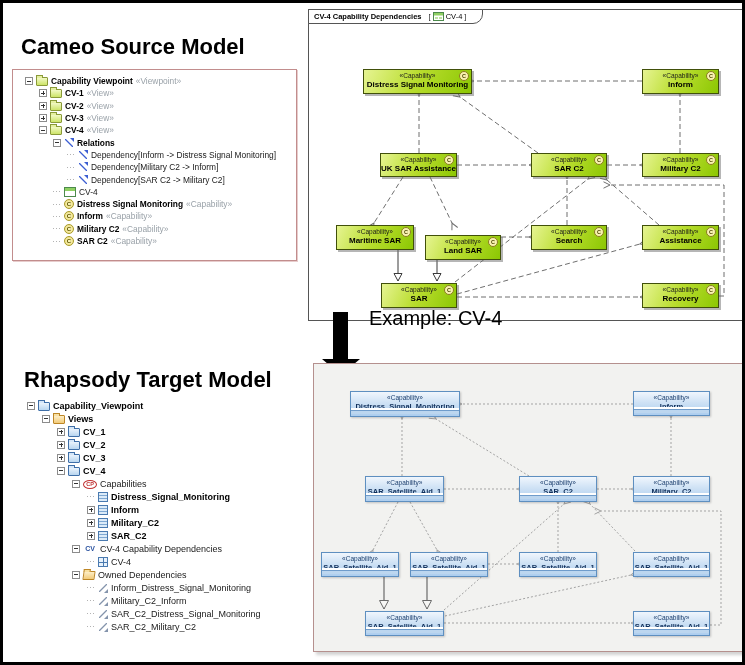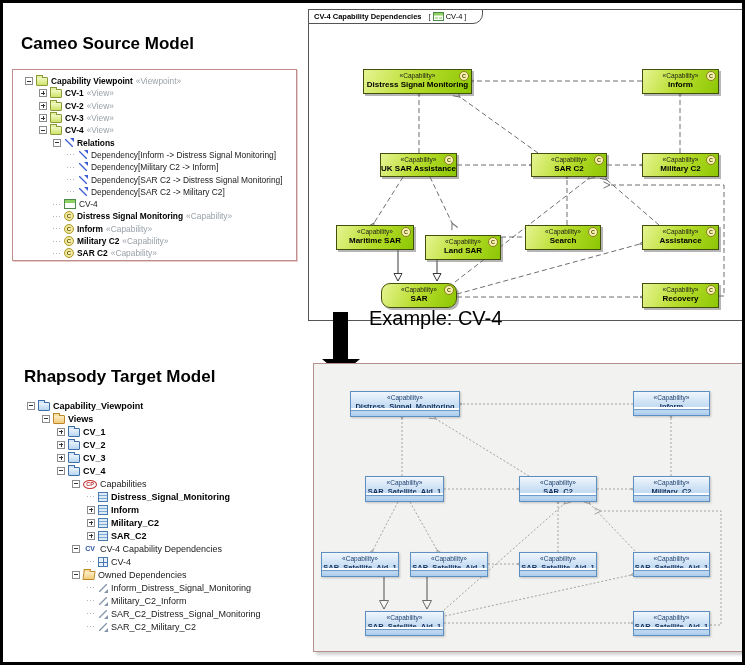--- a/index.html
+++ b/index.html
@@ -1,20 +1,20 @@
 <!DOCTYPE html>
 <html><head>
 <meta charset="utf-8">
 <style>
   html,body{margin:0;padding:0;background:#fff;}
   body{width:745px;height:665px;position:relative;font-family:"Liberation Sans",sans-serif;}
   #canvas{position:absolute;inset:0;border:3px solid #000;box-sizing:border-box;background:#fff;overflow:hidden;}
 
   
-  .heading{position:absolute;font-size:17px;font-weight:700;color:#000;margin:0;white-space:nowrap;}
+  .heading{position:absolute;font-size:22px;font-weight:700;color:#000;margin:0;white-space:nowrap;}
   #cameo-heading{left:18px;top:31px;}
   #rh-heading{left:21px;top:364px;}
   #example-label{position:absolute;left:366px;top:304px;font-size:20px;color:#000;white-space:nowrap;}
 
   
   .tree{position:absolute;white-space:nowrap;}
   .cameo-tree{left:9px;top:66px;width:285px;height:192px;border:1px solid #c28d8d;box-shadow:1px 1px 0 #e7cccc;padding-top:5px;box-sizing:border-box;font-size:8.4px;background:#fff;}
   .rh-tree{left:10px;top:396px;width:292px;font-size:9px;}
   .trow{display:flex;align-items:center;}
   .cameo-tree .trow{height:12.3px;}
@@ -128,25 +128,20 @@
       </div>
       <div class="trow lv3">
         <span class="tg none"></span>
         <span class="ico ico-dep-c"></span>
         <span class="lbl">Dependency[Inform -&gt; Distress Signal Monitoring]</span>
       </div>
       <div class="trow lv3">
         <span class="tg none"></span>
         <span class="ico ico-dep-c"></span>
         <span class="lbl">Dependency[Military C2 -&gt; Inform]</span>
-      </div>
-      <div class="trow lv3">
-        <span class="tg none"></span>
-        <span class="ico ico-dep-c"></span>
-        <span class="lbl">Dependency[SAR C2 -&gt; Distress Signal Monitoring]</span>
       </div>
       <div class="trow lv3">
         <span class="tg none"></span>
         <span class="ico ico-dep-c"></span>
         <span class="lbl">Dependency[SAR C2 -&gt; Military C2]</span>
       </div>
       <div class="trow lv2">
         <span class="tg none"></span>
         <span class="ico ico-diag-c"></span>
         <span class="lbl">CV-4</span>
@@ -234,31 +229,31 @@
         <div class="node gnode" style="left: 27px; top: 215px; width: 78px; height: 25px;">
           <div class="stereo">«Capability»</div>
           <div class="nname">Maritime SAR</div>
           <span class="cbadge">C</span>
         </div>
         <div class="node gnode" style="left: 116px; top: 215px; width: 76px; height: 25px; margin-top: 10px;">
           <div class="stereo">«Capability»</div>
           <div class="nname">Land SAR</div>
           <span class="cbadge">C</span>
         </div>
-        <div class="node gnode" style="left: 216px; top: 215px; width: 76px; height: 25px;">
+        <div class="node gnode" style="left: 222px; top: 215px; width: 76px; height: 25px;">
           <div class="stereo">«Capability»</div>
           <div class="nname">Search</div>
           <span class="cbadge">C</span>
         </div>
         <div class="node gnode" style="left: 333px; top: 215px; width: 77px; height: 25px;">
           <div class="stereo">«Capability»</div>
           <div class="nname">Assistance</div>
           <span class="cbadge">C</span>
         </div>
-        <div class="node gnode" style="left: 72px; top: 273px; width: 76px; height: 25px; border-radius: 9px;">
+        <div class="node gnode" style="left: 72px; top: 273px; width: 76px; height: 25px;">
           <div class="stereo">«Capability»</div>
           <div class="nname">SAR</div>
           <span class="cbadge">C</span>
         </div>
         <div class="node gnode" style="left: 333px; top: 273px; width: 77px; height: 25px;">
           <div class="stereo">«Capability»</div>
           <div class="nname">Recovery</div>
           <span class="cbadge">C</span>
         </div>
       </div>

